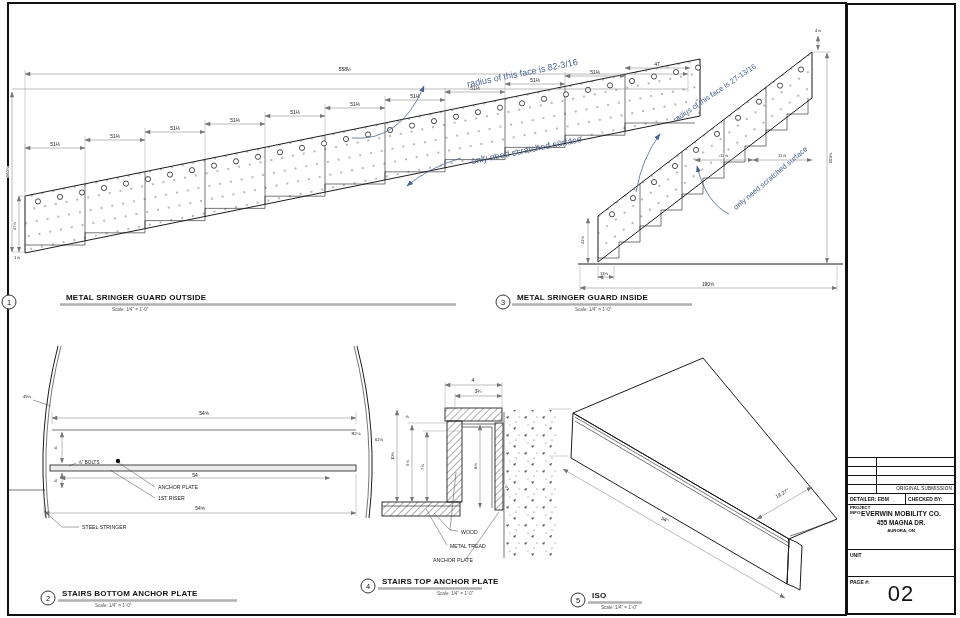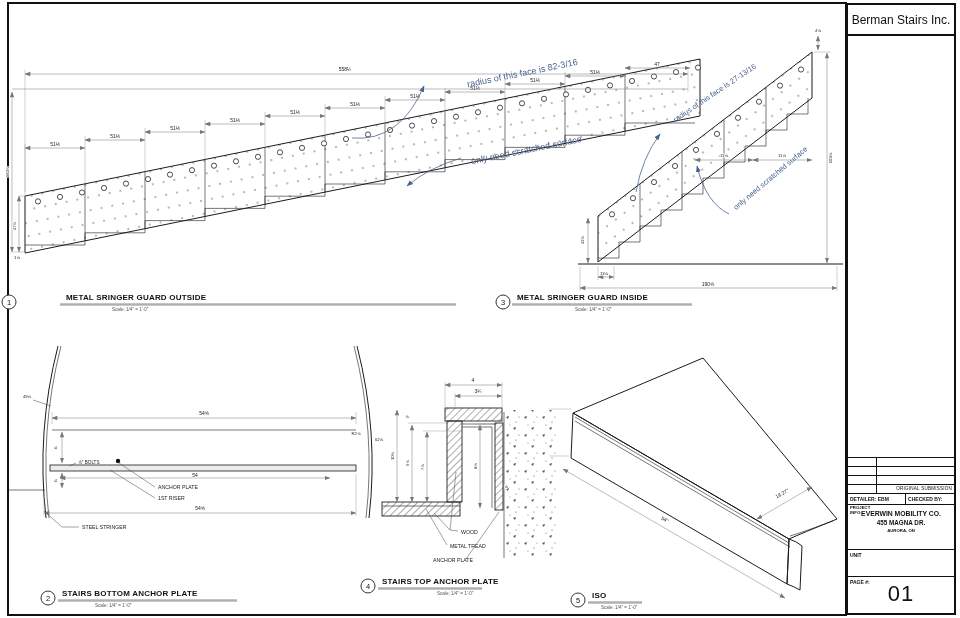--- a/index.html
+++ b/index.html
@@ -361,21 +361,20 @@
   <g>
     <circle class="numc" cx="578" cy="600" r="7"></circle>
     <text class="num" x="578" y="602.5">5</text>
     <text class="ttl" x="592" y="598">ISO</text>
     <line class="uline" x1="588" y1="602.5" x2="642" y2="602.5"></line>
     <text class="scl" x="601" y="608.5">Scale: 1/4" = 1'-0"</text>
   </g>
 </svg>
 
   <aside class="tblock">
-    <div class="tb-head">Berman Stairs Inc.</div>
     <div class="tb-body"></div>
     <div class="tb-rev">
       <div class="tb-rev-row">
           <span class="c1"></span>
           <span class="c2"></span>
         </div>
       <div class="tb-rev-row">
           <span class="c1"></span>
           <span class="c2"></span>
         </div>
@@ -399,16 +398,16 @@
       </div>
       <div class="tb-proj-main">
         <div class="tb-proj-name">EVERWIN MOBILITY CO.</div>
         <div class="tb-proj-addr">455 MAGNA DR.</div>
         <div class="tb-proj-city">AURORA, ON</div>
       </div>
     </div>
     <div class="tb-unit">UNIT</div>
     <div class="tb-page">
       <div class="tb-page-lbl">PAGE #:</div>
-      <div class="tb-page-num">01</div>
+      <div class="tb-page-num">02</div>
     </div>
   </aside>
 </div>
 
 </body></html>

